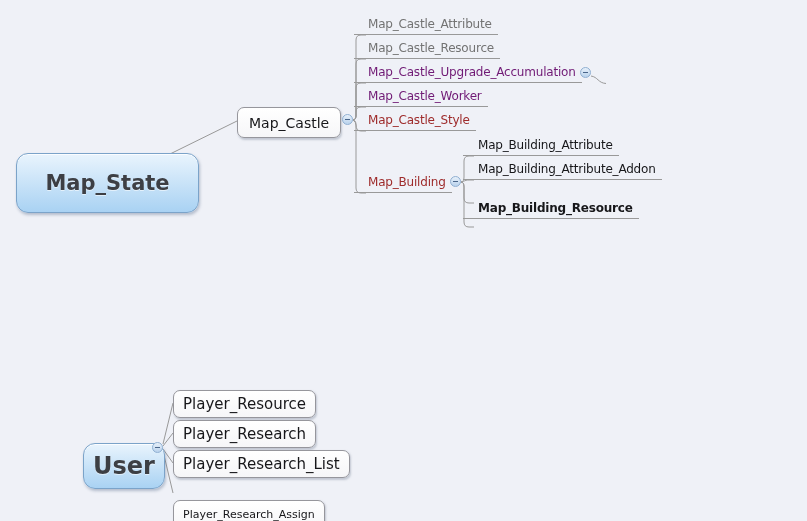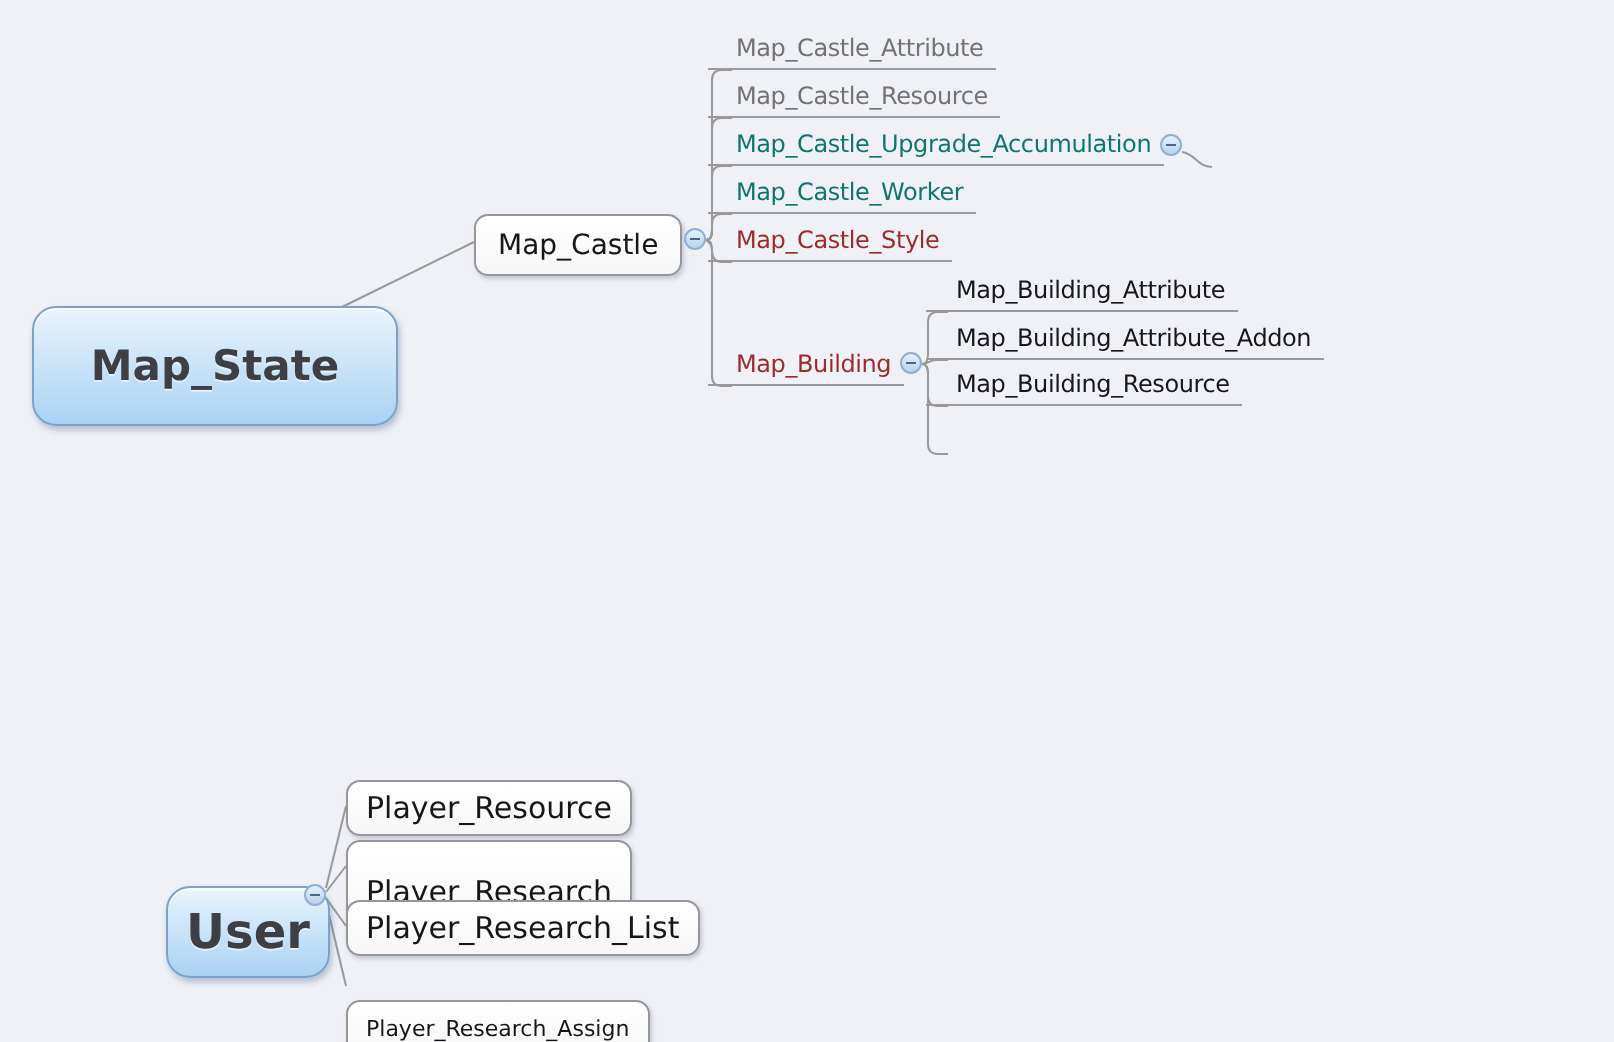--- a/index.html
+++ b/index.html
@@ -46,21 +46,21 @@
     white-space:nowrap;
     font-size:12px;
     letter-spacing:-0.2px;
     line-height:16px;
     padding:0 6px 2px 14px;
     border-bottom:1px solid #999;
     color:#17171a;
   }
   .line-node.indent2{padding-left:15px;}
   .t-purple{color:#737373;}
-  .t-green{color:#0f766e;}
+  .t-green{color:#701a75;}
   .t-red{color:#9e2b2b;}
 
   
   .collapse{
     position:absolute;width:11px;height:11px;border-radius:50%;
     background:linear-gradient(to bottom,#e7f0fa,#b9d2ec);
     border:1px solid #8fafd2;
     box-sizing:border-box;
     display:flex;align-items:center;justify-content:center;
     cursor:pointer;
@@ -116,33 +116,33 @@
 
   <div class="collapse" style="left:580px;top:67px;">
       <span class="bar"></span>
     </div>
 
   <div class="collapse" style="left:450px;top:176px;">
       <span class="bar"></span>
     </div>
   <div class="line-node indent2" style="left:463px;top:161px;">Map_Building_Attribute_Addon</div>
   <div class="line-node indent2" style="left:463px;top:137px;">Map_Building_Attribute</div>
-  <div class="line-node indent2" style="left:463px;top:184px;">Map_Building_Resource</div>
+  <div class="line-node indent2" style="left:463px;top:200px;font-weight:bold;">Map_Building_Resource</div>
 
   <div class="root-node" style="left:83px;top:425px;min-width:68px;height:44px;font-size:24px;padding:0 6px;margin-top:18px;">
     <span class="lbl">User</span>
   </div>
   <div class="collapse" style="left:152px;top:442px;">
       <span class="bar"></span>
     </div>
 
   <div class="box-node" style="left:173px;top:390px;height:26px;padding:0 9px;font-size:15px;">
     <span>Player_Resource</span>
   </div>
-  <div class="box-node" style="left:173px;top:420px;height:26px;padding:12px 9px;font-size:15px;">
+  <div class="box-node" style="left:173px;top:420px;height:26px;padding:0 9px;font-size:15px;">
     <span>Player_Research</span>
   </div>
   <div class="box-node" style="left:173px;top:450px;height:26px;padding:0 9px;font-size:15px;">
     <span>Player_Research_List</span>
   </div>
   <div class="box-node" style="left:173px;top:500px;height:26px;padding:0 9px;font-size:11px;">
     <span>Player_Research_Assign</span>
   </div>
 
 </div>

